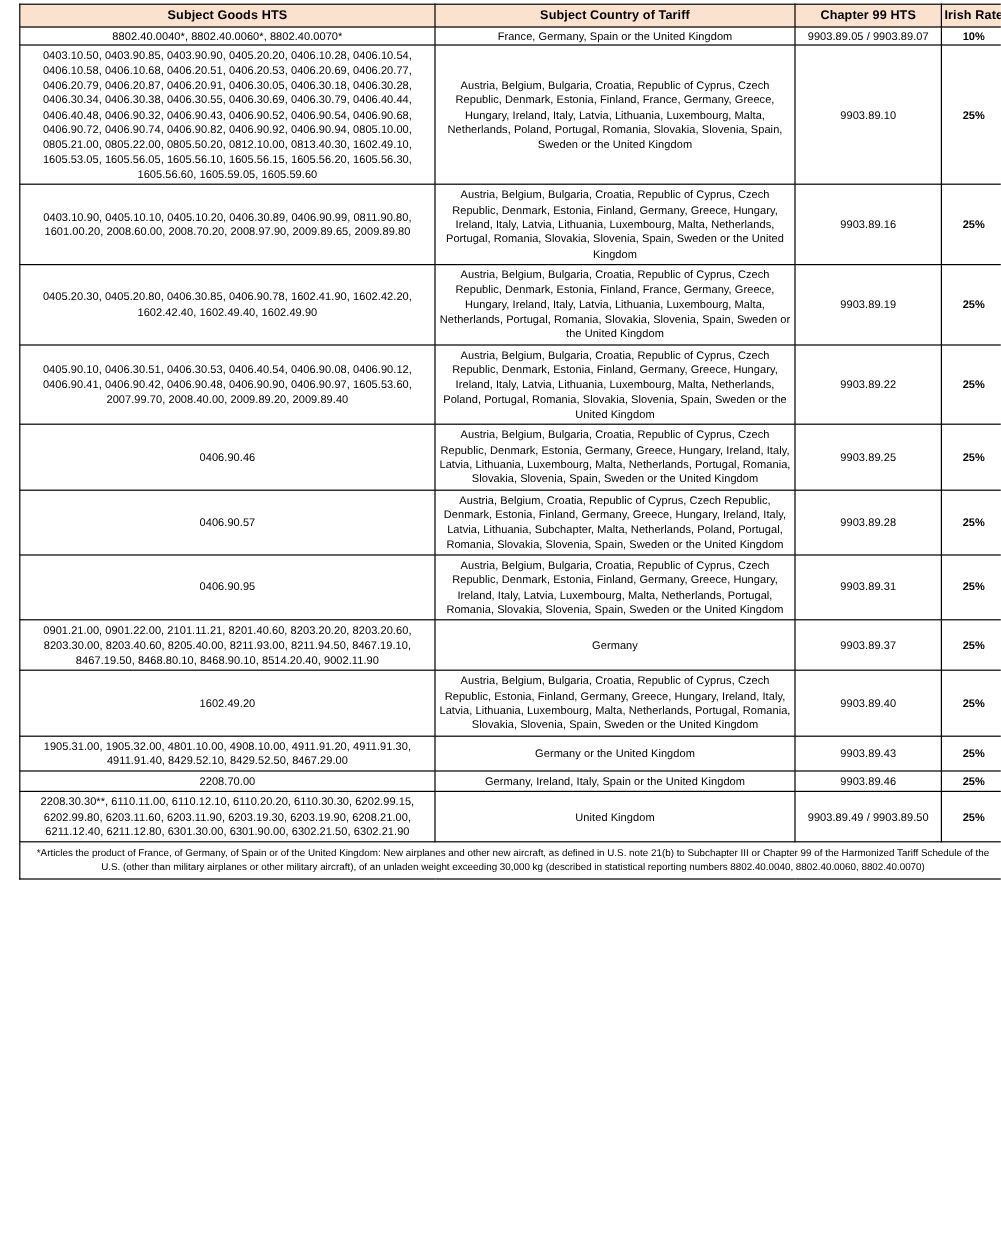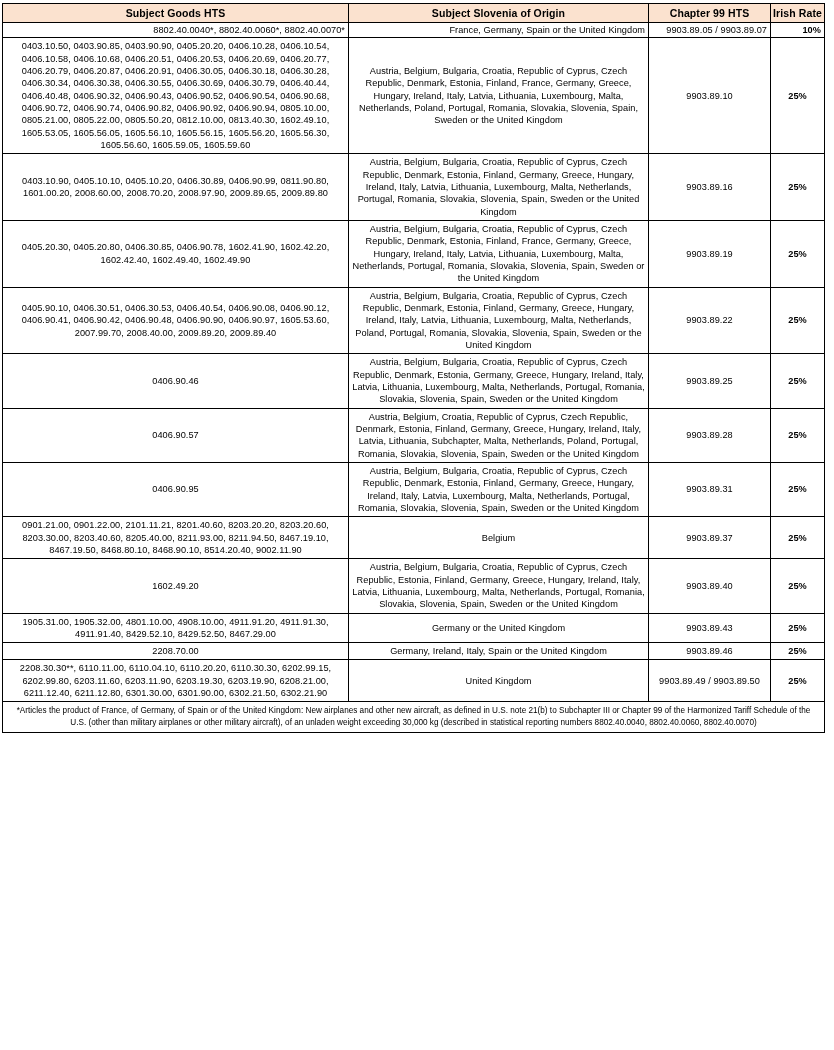--- a/index.html
+++ b/index.html
@@ -12,21 +12,21 @@
     height: 1050px;
     font-family: "Liberation Sans", sans-serif;
     color: #000000;
     overflow: hidden;
   }
   #page {
     width: 756px;
     height: 1050px;
     position: relative;
     box-sizing: border-box;
-    padding: 3px 5px 0 2px;
+    padding: 3px 5px 0 16px;
   }
   table.tariff {
     width: 822px;
     border-collapse: collapse;
     table-layout: fixed;
   }
   table.tariff col.c1 { width: 346px; }
   table.tariff col.c2 { width: 300px; }
   table.tariff col.c3 { width: 122px; }
   table.tariff col.c4 { width: 54px; }
@@ -48,21 +48,21 @@
   table.tariff tbody td {
     font-size: 9.2px;
     line-height: 1.34;
     letter-spacing: 0.05px;
   }
   td.hts-cell { padding: 4px 6px; }
   td.country-cell { padding: 4px 4px; }
   td.ch99-cell { font-size: 9.3px; margin-top: 12px; }
   td.duty-cell { font-size: 9.3px; font-weight: bold; }
 
-  tr.r1 td { padding-top: 1px; padding-bottom: 1px; text-align: right; }
+  tr.r1 td { padding-top: 1px; padding-bottom: 1px; }
 
   tfoot td.note {
     border: 1px solid #000000;
     font-size: 8.2px;
     line-height: 1.45;
     text-align: center;
     padding: 3px 8px 3px 8px;
   }
   tfoot td.note2 {
     font-size: 8.4px;
@@ -76,21 +76,21 @@
   <table class="tariff">
     <colgroup>
       <col class="c1">
         <col class="c2">
         <col class="c3">
         <col class="c4">
     </colgroup>
     <thead>
       <tr>
         <th>Subject Goods HTS</th>
-        <th>Subject Slovenia of Origin</th>
+        <th>Subject Country of Tariff</th>
         <th>Chapter 99 HTS</th>
         <th>Irish Rate</th>
       </tr>
     </thead>
     <tbody>
       <tr class="r1">
         <td class="hts-cell">8802.40.0040*, 8802.40.0060*, 8802.40.0070*</td>
         <td class="country-cell">France, Germany, Spain or the United Kingdom</td>
         <td class="ch99-cell">9903.89.05 / 9903.89.07</td>
         <td class="duty-cell">10%</td>
@@ -132,21 +132,21 @@
         <td class="duty-cell">25%</td>
       </tr>
       <tr>
         <td class="hts-cell">0406.90.95</td>
         <td class="country-cell">Austria, Belgium, Bulgaria, Croatia, Republic of Cyprus, Czech Republic, Denmark, Estonia, Finland, Germany, Greece, Hungary, Ireland, Italy, Latvia, Luxembourg, Malta, Netherlands, Portugal, Romania, Slovakia, Slovenia, Spain, Sweden or the United Kingdom</td>
         <td class="ch99-cell">9903.89.31</td>
         <td class="duty-cell">25%</td>
       </tr>
       <tr>
         <td class="hts-cell">0901.21.00, 0901.22.00, 2101.11.21, 8201.40.60, 8203.20.20, 8203.20.60, 8203.30.00, 8203.40.60, 8205.40.00, 8211.93.00, 8211.94.50, 8467.19.10, 8467.19.50, 8468.80.10, 8468.90.10, 8514.20.40, 9002.11.90</td>
-        <td class="country-cell">Belgium</td>
+        <td class="country-cell">Germany</td>
         <td class="ch99-cell">9903.89.37</td>
         <td class="duty-cell">25%</td>
       </tr>
       <tr>
         <td class="hts-cell">1602.49.20</td>
         <td class="country-cell">Austria, Belgium, Bulgaria, Croatia, Republic of Cyprus, Czech Republic, Estonia, Finland, Germany, Greece, Hungary, Ireland, Italy, Latvia, Lithuania, Luxembourg, Malta, Netherlands, Portugal, Romania, Slovakia, Slovenia, Spain, Sweden or the United Kingdom</td>
         <td class="ch99-cell">9903.89.40</td>
         <td class="duty-cell">25%</td>
       </tr>
       <tr>
@@ -155,21 +155,21 @@
         <td class="ch99-cell">9903.89.43</td>
         <td class="duty-cell">25%</td>
       </tr>
       <tr>
         <td class="hts-cell">2208.70.00</td>
         <td class="country-cell">Germany, Ireland, Italy, Spain or the United Kingdom</td>
         <td class="ch99-cell">9903.89.46</td>
         <td class="duty-cell">25%</td>
       </tr>
       <tr>
-        <td class="hts-cell">2208.30.30**, 6110.11.00, 6110.04.10, 6110.20.20, 6110.30.30, 6202.99.15, 6202.99.80, 6203.11.60, 6203.11.90, 6203.19.30, 6203.19.90, 6208.21.00, 6211.12.40, 6211.12.80, 6301.30.00, 6301.90.00, 6302.21.50, 6302.21.90</td>
+        <td class="hts-cell">2208.30.30**, 6110.11.00, 6110.12.10, 6110.20.20, 6110.30.30, 6202.99.15, 6202.99.80, 6203.11.60, 6203.11.90, 6203.19.30, 6203.19.90, 6208.21.00, 6211.12.40, 6211.12.80, 6301.30.00, 6301.90.00, 6302.21.50, 6302.21.90</td>
         <td class="country-cell">United Kingdom</td>
         <td class="ch99-cell">9903.89.49 / 9903.89.50</td>
         <td class="duty-cell">25%</td>
       </tr>
     </tbody>
     <tfoot>
       <tr>
         <td class="note" colspan="4">*Articles the product of France, of Germany, of Spain or of the United Kingdom: New airplanes and other new aircraft, as defined in U.S. note 21(b) to Subchapter III or Chapter 99 of the Harmonized Tariff Schedule of the U.S. (other than military airplanes or other military aircraft), of an unladen weight exceeding 30,000 kg (described in statistical reporting numbers 8802.40.0040, 8802.40.0060, 8802.40.0070)</td>
       </tr>
     </tfoot>

